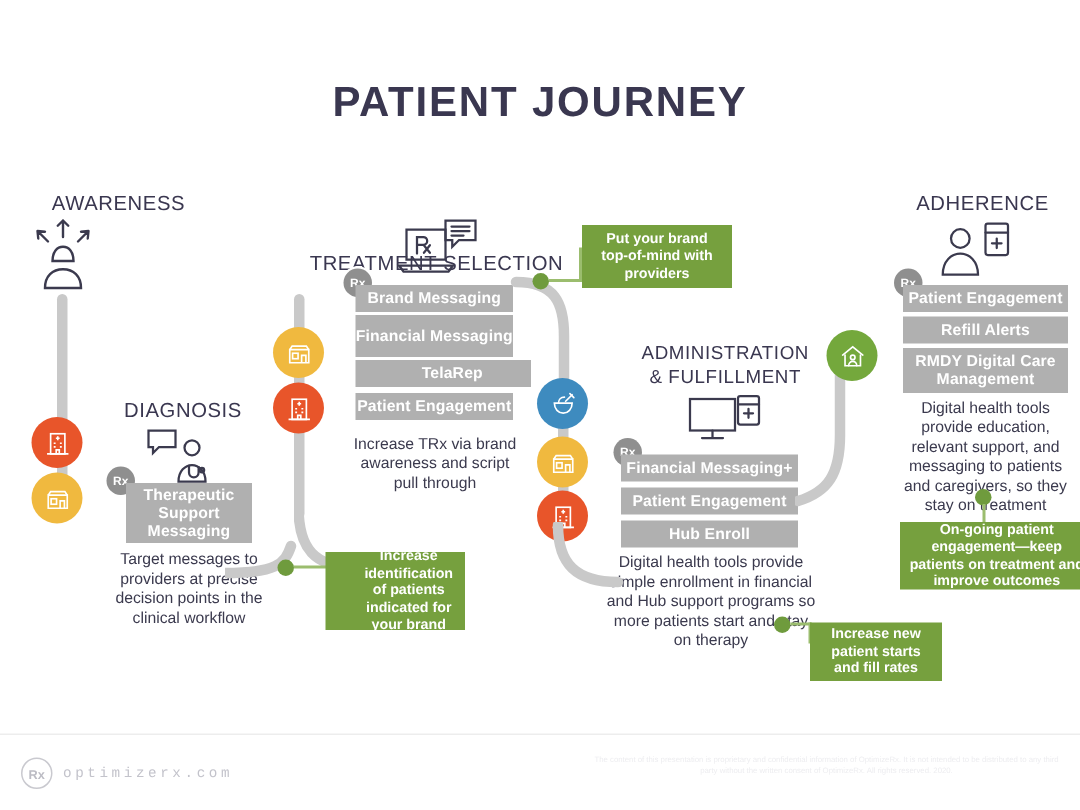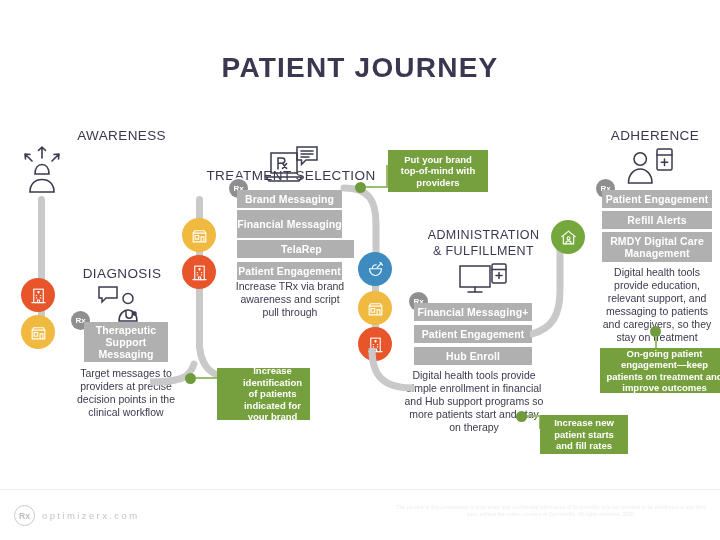--- a/index.html
+++ b/index.html
@@ -67,34 +67,34 @@
   .lineicon svg{display:block;}
 
   
   .footer-rule{position:absolute;left:0;top:489px;width:720px;height:1px;background:#ededed;}
   .footer-logo{position:absolute;left:14px;top:505px;display:flex;align-items:center;gap:7px;}
   .footer-logo .ring{
     width:19px;height:19px;border-radius:50%;border:1.5px solid #c9c9cf;
     display:flex;align-items:center;justify-content:center;
     font-size:8.5px;font-weight:bold;color:#bcbcc4;
   }
-  .footer-logo .fname{font-size:9.5px;letter-spacing:2.4px;color:#c3c3cb;}
+  .footer-logo .fname{font-size:9.5px;letter-spacing:2.4px;color:#c3c3cb;font-family:Liberation Mono, monospace;}
   .legal{
     position:absolute;right:10px;top:504px;width:318px;text-align:center;
     font-size:5.2px;line-height:7.4px;color:#ededf0;
   }
 </style>
 </head>
 <body>
 
 <div id="stage">
 
   <div class="title">PATIENT JOURNEY</div>
 
-  <div class="stage-label" style="left:0px;top:128px;width:150px;text-align:right;padding-left:16px;">AWARENESS</div>
+  <div class="stage-label" style="left:0px;top:128px;width:150px;text-align:center;padding-left:4px;">AWARENESS</div>
 
   <div class="lineicon" style="left:14px;top:144px;">
     <svg width="56" height="56" viewBox="0 0 56 56" fill="none" stroke="#3b3a4e" stroke-width="1.6" stroke-linecap="round">
       <path d="M28 14 L28 3 M28 3 L24.5 6.5 M28 3 L31.5 6.5"></path>
       <path d="M18 17 L11 10 M11 10 L11.5 15 M11 10 L16 10.5"></path>
       <path d="M38 17 L45 10 M45 10 L44.5 15 M45 10 L40 10.5"></path>
       <path d="M21 30 C21 24 24 20.5 28 20.5 C32 20.5 35 24 35 30 Z"></path>
       <path d="M16 48 C16 40 21 35.5 28 35.5 C35 35.5 40 40 40 48 Z"></path>
     </svg>
   </div>
@@ -176,21 +176,21 @@
     </svg>
   </div>
 
   <div class="rxbadge" style="left:229px;top:179px;">Rx</div>
 
   <div class="tag" style="left:237px;top:190px;width:105px;height:18px;">Brand Messaging</div>
   <div class="tag" style="left:237px;top:210px;width:105px;height:28px;">Financial Messaging</div>
   <div class="tag" style="left:237px;top:240px;width:105px;height:18px;padding-left:12px;">TelaRep</div>
   <div class="tag" style="left:237px;top:262px;width:105px;height:18px;">Patient Engagement</div>
 
-  <div class="copy" style="left:232px;top:280px;width:116px;">Increase TRx via brand awareness and script pull through</div>
+  <div class="copy" style="left:232px;top:290px;width:116px;">Increase TRx via brand awareness and script pull through</div>
 
   <svg class="lineicon" style="left:196px;top:336px;" width="90" height="60" viewBox="0 0 90 60">
     <path d="M3 2 C3 30 14 42 40 42" stroke="#c9c9c9" stroke-width="7" fill="none" stroke-linecap="round"></path>
   </svg>
 
   <svg class="lineicon" style="left:340px;top:184px;" width="70" height="110" viewBox="0 0 70 110">
     <path d="M4 4 C30 4 36 18 36 40 L36 86" stroke="#c9c9c9" stroke-width="7" fill="none" stroke-linecap="round"></path>
   </svg>
 
   <div class="stage-label small" style="left:396px;top:228px;width:175px;">ADMINISTRATION</div>

